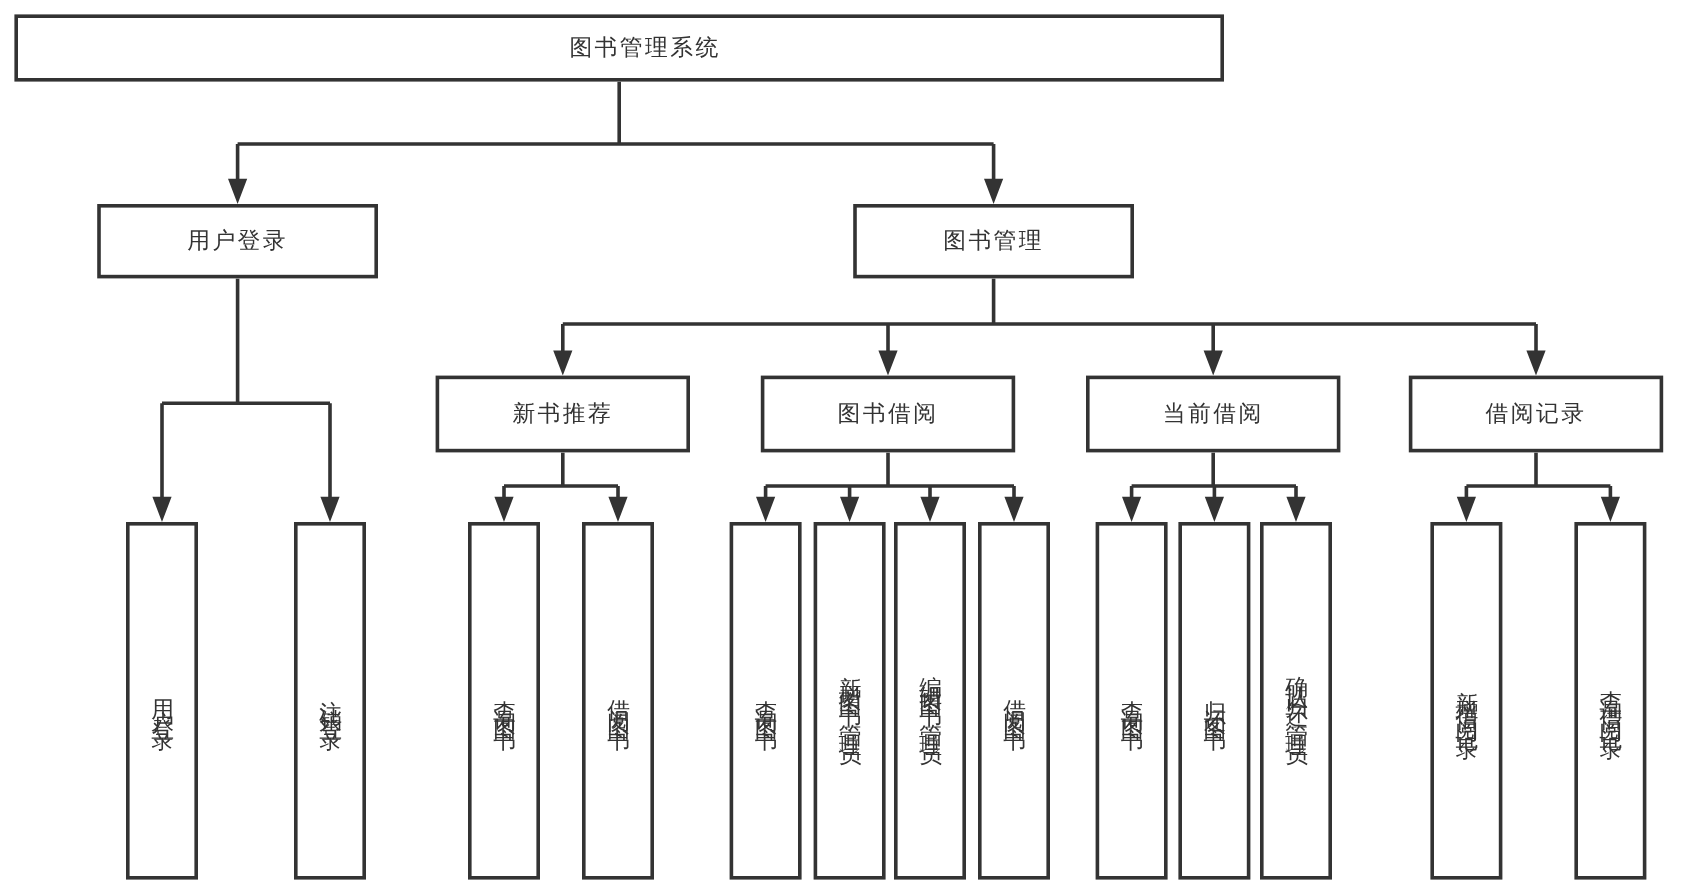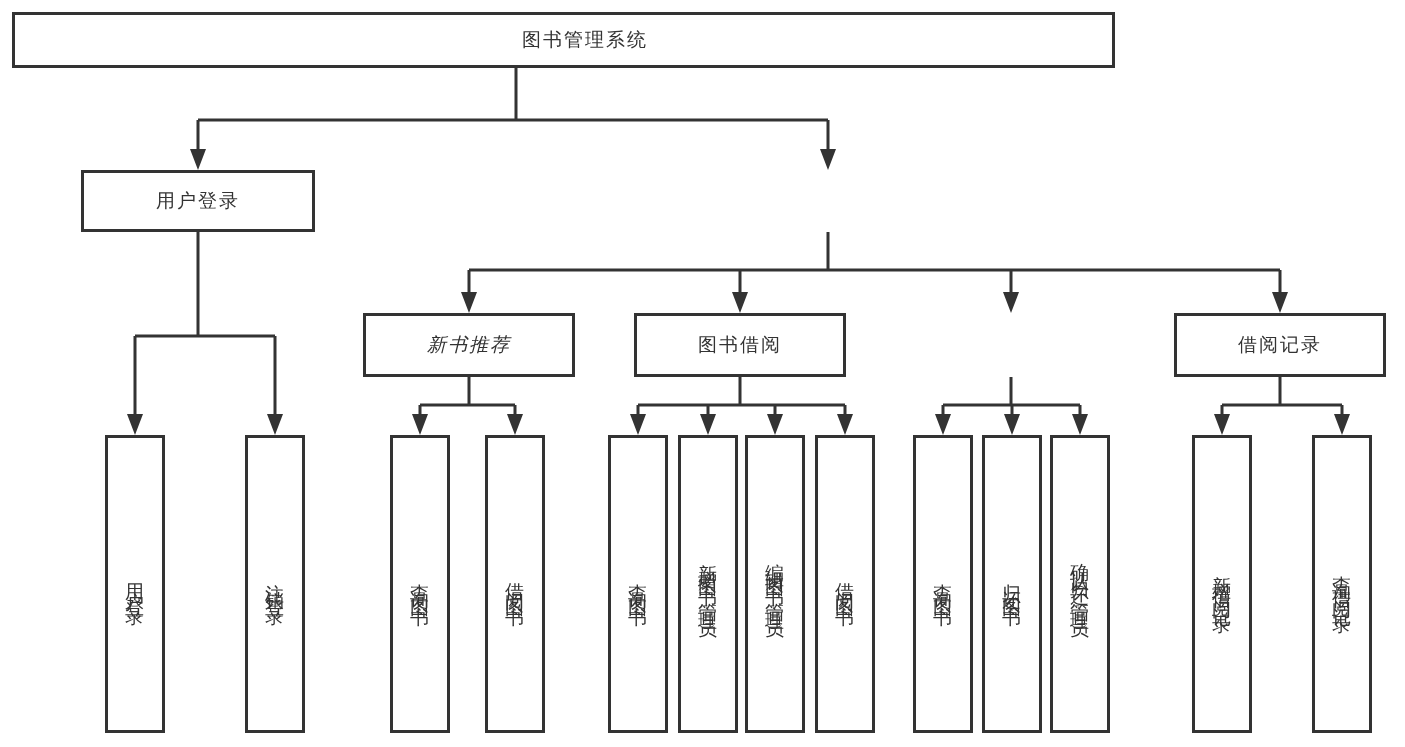--- a/index.html
+++ b/index.html
@@ -95,33 +95,39 @@
              M700 414 H716 L708 435 Z
              M767 414 H783 L775 435 Z
              M837 414 H853 L845 435 Z
              M935 414 H951 L943 435 Z
              M1004 414 H1020 L1012 435 Z
              M1072 414 H1088 L1080 435 Z
              M1214 414 H1230 L1222 435 Z
              M1334 414 H1350 L1342 435 Z" fill="#333333" stroke="none"></path>
   </svg>
 
-  <div class="node hnode" style="left:12px; top:12px; width:1103px; height:56px;padding-left:43px;">
+  <div class="node hnode" style="left:12px; top:12px; width:1008px; height:56px;padding-left:43px;">
     <span>图书管理系统</span>
   </div>
 
   <div class="node hnode" style="left:81px; top:170px; width:234px; height:62px;">
     <span>用户登录</span>
   </div>
+  <div class="node hnode" style="left:711px; top:170px; width:234px; height:62px;">
+    <span>图书管理</span>
+  </div>
 
-  <div class="node hnode" style="left:363px; top:313px; width:212px; height:64px;font-style:italic;">
+  <div class="node hnode" style="left:363px; top:313px; width:212px; height:64px;">
     <span>新书推荐</span>
   </div>
   <div class="node hnode" style="left:634px; top:313px; width:212px; height:64px;align-items:center;">
     <span>图书借阅</span>
+  </div>
+  <div class="node hnode" style="left:905px; top:313px; width:212px; height:64px;">
+    <span>当前借阅</span>
   </div>
   <div class="node hnode" style="left:1174px; top:313px; width:212px; height:64px;">
     <span>借阅记录</span>
   </div>
 
   <div class="node vnode" style="left:105px; top:435px; width:60px; height:298px;">
     <span class="vtext">用户登录</span>
   </div>
   <div class="node vnode" style="left:245px; top:435px; width:60px; height:298px;">
     <span class="vtext">注销登录</span>

